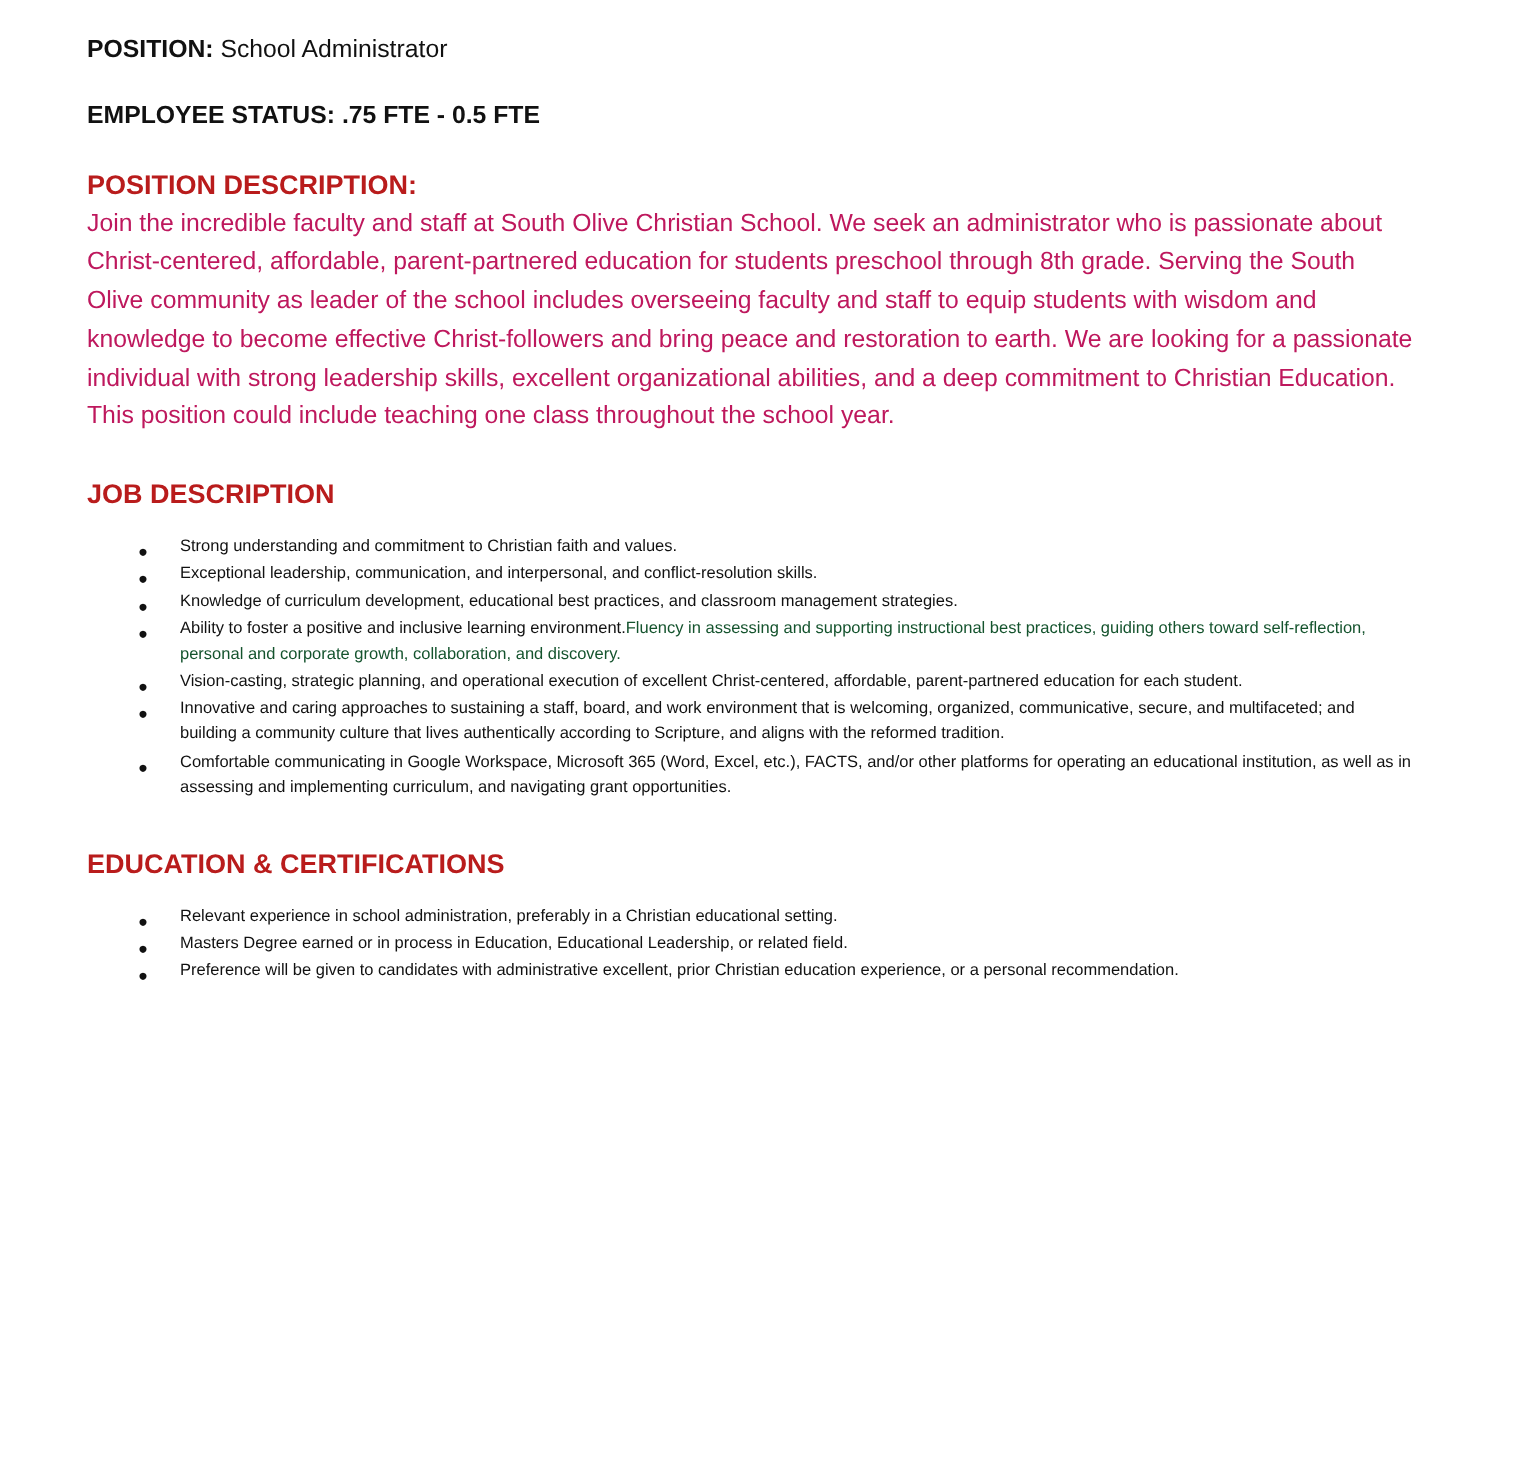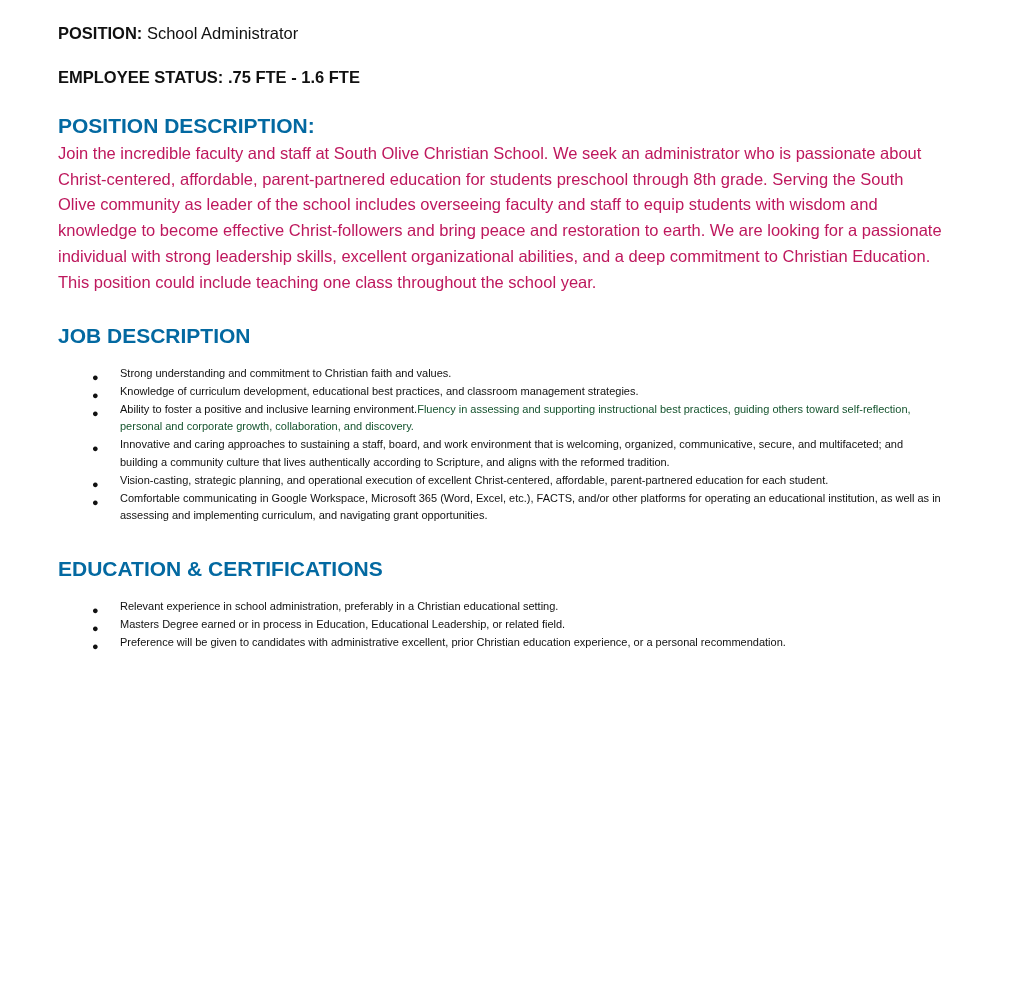--- a/index.html
+++ b/index.html
@@ -37,23 +37,23 @@
   .field-label {
     font-weight: bold;
   }
   .field-value-plain {
     font-weight: normal;
   }
   .field-value-bold {
     font-weight: bold;
   }
   .section-head {
-    font-size: 21px;
+    font-size: 18px;
     font-weight: bold;
-    color: #0369a1;
+    color: #b91c1c;
     margin: 0 0 2px 0;
     line-height: 1.4;
   }
   .para {
     font-size: 16.5px;
     line-height: 1.56;
     color: #be185d;
     margin: 0 0 22px 0;
     max-width: 886px;
   }
@@ -104,36 +104,37 @@
 <div class="page">
   <div class="doc">
 
     <p class="field-line">
       <span class="field-label">POSITION:</span>
       <span class="field-value-plain">School Administrator</span>
     </p>
 
     <p class="field-line">
       <span class="field-label">EMPLOYEE STATUS:</span>
-      <span class="field-value-bold">.75 FTE - 1.6 FTE</span>
+      <span class="field-value-bold">.75 FTE - 0.5 FTE</span>
     </p>
 
     <div class="block-desc">
       <div class="section-head">POSITION DESCRIPTION:</div>
       <p class="para">Join the incredible faculty and staff at South Olive Christian School. We seek an administrator who is passionate about Christ-centered, affordable, parent-partnered education for students preschool through 8th grade. Serving the South Olive community as leader of the school includes overseeing faculty and staff to equip students with wisdom and knowledge to become effective Christ-followers and bring peace and restoration to earth. We are looking for a passionate individual with strong leadership skills, excellent organizational abilities, and a deep commitment to Christian Education. This position could include teaching one class throughout the school year.</p>
     </div>
 
     <div>
       <div class="section-head">JOB DESCRIPTION</div>
       <ul class="bullets" id="req-list">
           <li><span>Strong understanding and commitment to Christian faith and values.</span></li>
+          <li><span>Exceptional leadership, communication, and interpersonal, and conflict-resolution skills.</span></li>
           <li><span>Knowledge of curriculum development, educational best practices, and classroom management strategies.</span></li>
           <li><span>Ability to foster a positive and inclusive learning environment.</span><span class="gray">Fluency in assessing and supporting instructional best practices, guiding others toward self-reflection, personal and corporate growth, collaboration, and discovery.</span></li>
+          <li class="gray"><span>Vision-casting, strategic planning, and operational execution of excellent Christ-centered, affordable, parent-partnered education for each student.</span></li>
           <li class="gray"><span>Innovative and caring approaches to sustaining a staff, board, and work environment that is welcoming, organized, communicative, secure, and multifaceted; and building a community culture that lives authentically according to Scripture, and aligns with the reformed tradition.</span></li>
-          <li class="gray"><span>Vision-casting, strategic planning, and operational execution of excellent Christ-centered, affordable, parent-partnered education for each student.</span></li>
           <li><span>Comfortable communicating in Google Workspace, Microsoft 365 (Word, Excel, etc.), FACTS, and/or other platforms for operating an educational institution, as well as in assessing and implementing curriculum, and navigating grant opportunities.</span></li>
         </ul>
     </div>
 
     <div class="edu-section">
       <div class="section-head">EDUCATION &amp; CERTIFICATIONS</div>
       <ul class="bullets" id="edu-list">
           <li><span>Relevant experience in school administration, preferably in a Christian educational setting.</span></li>
           <li><span>Masters Degree earned or in process in Education, Educational Leadership, or related field.</span></li>
           <li><span>Preference will be given to candidates with administrative excellent, prior Christian education experience, or a personal recommendation.</span></li>

